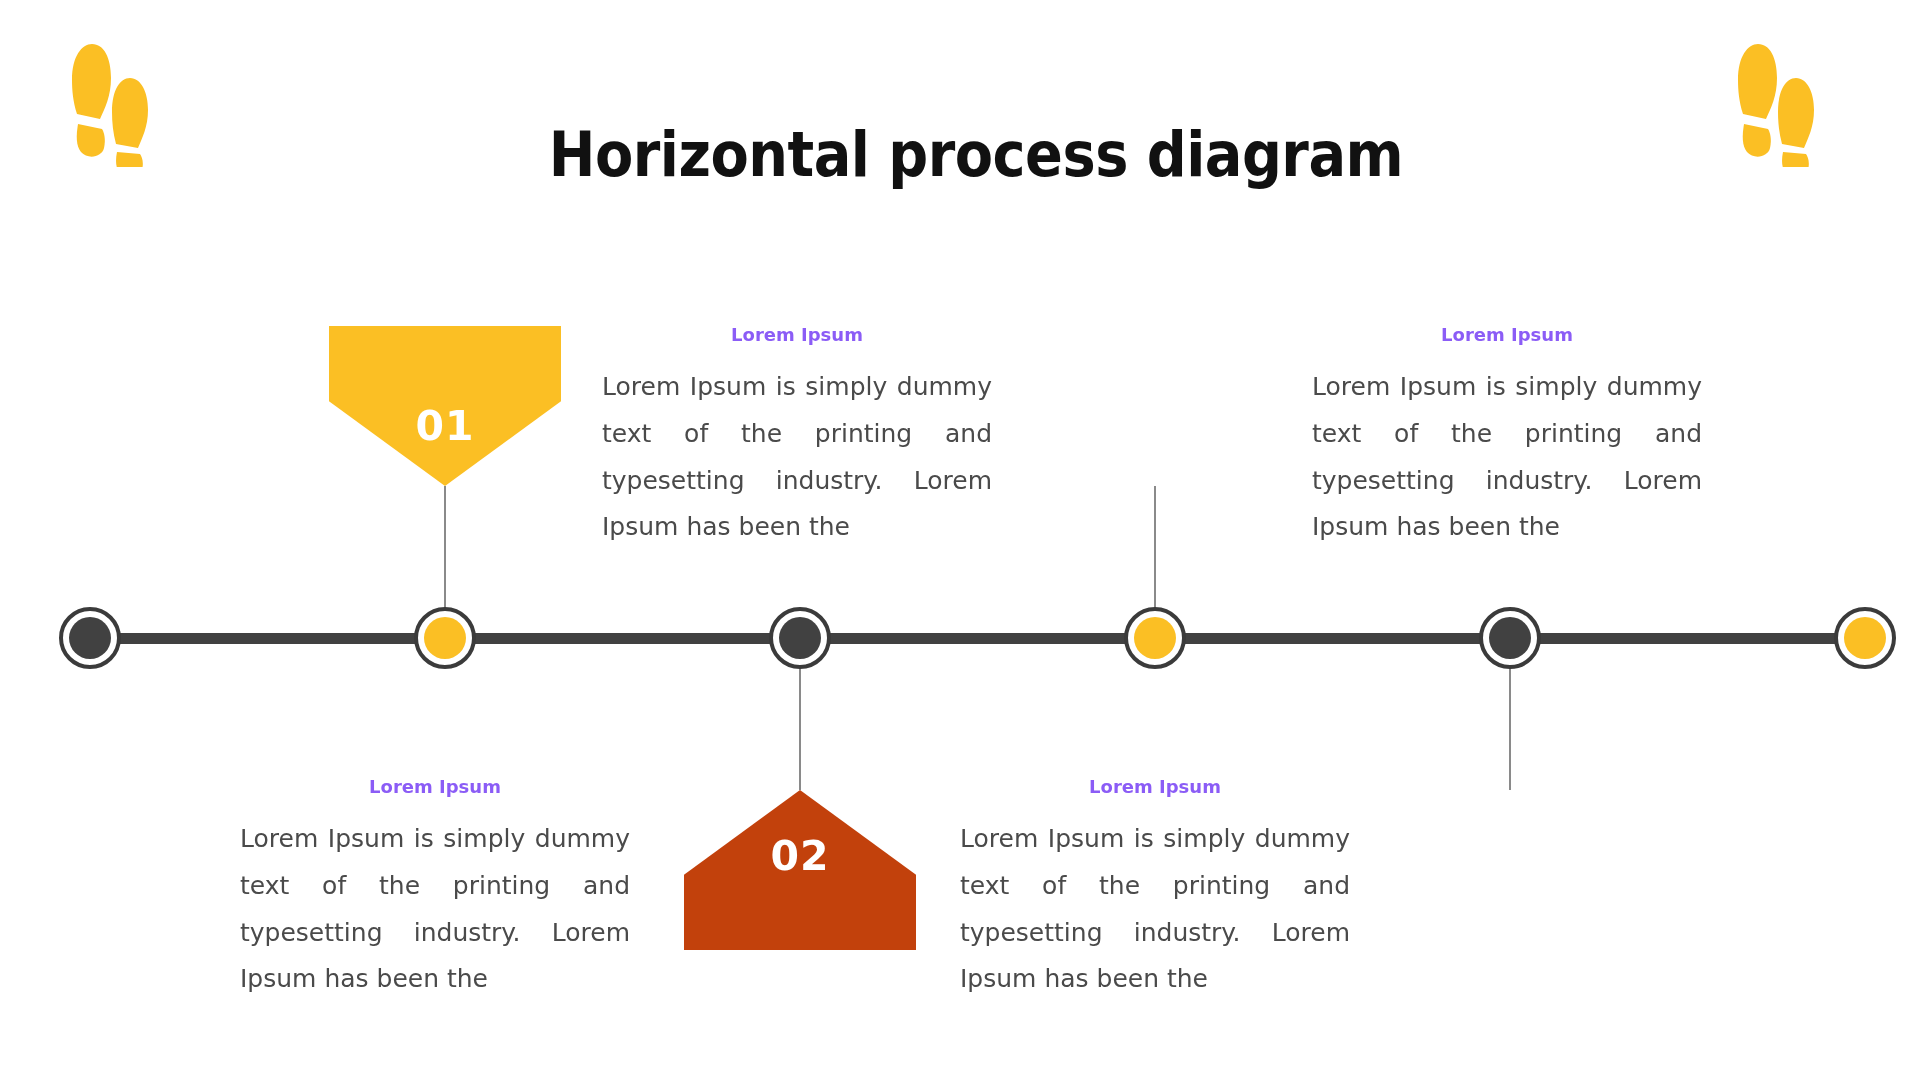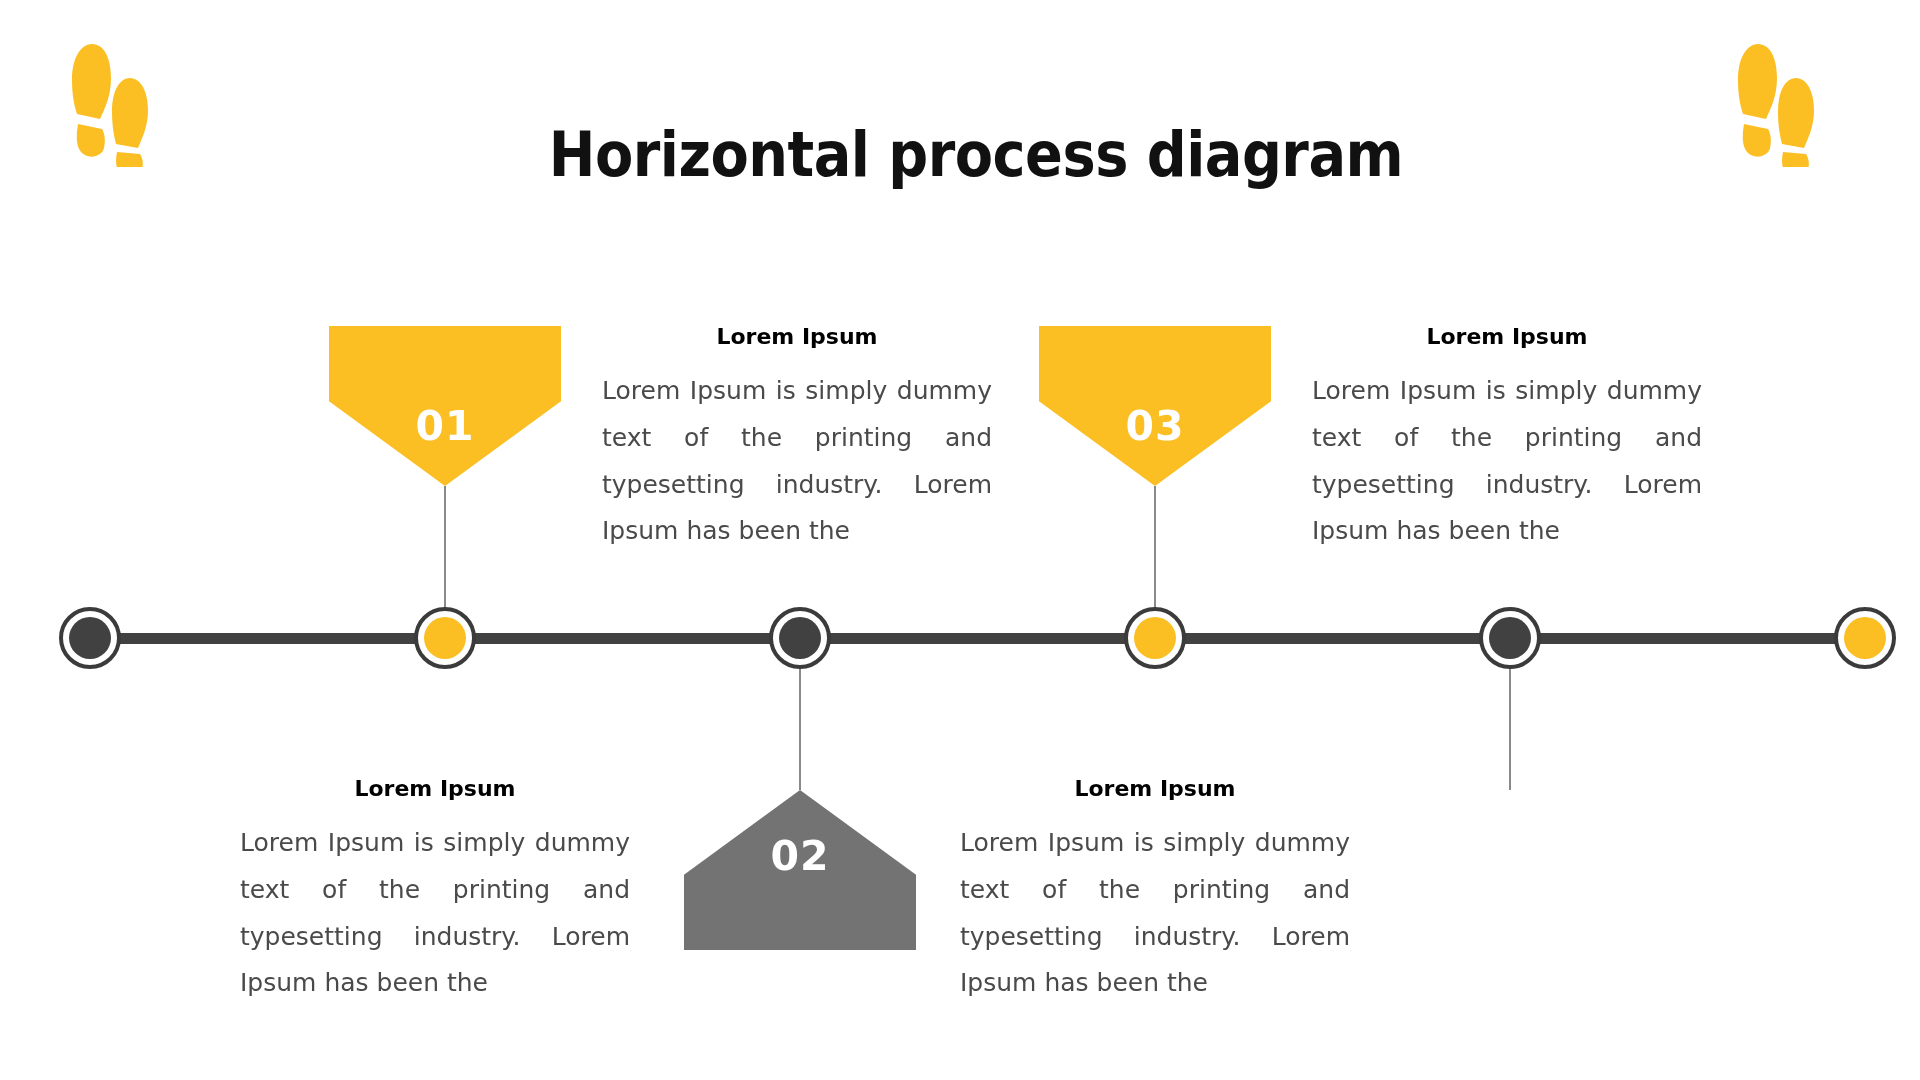--- a/index.html
+++ b/index.html
@@ -71,33 +71,33 @@
   }
   
   .badge.down {
     background:#FBBF24;
     clip-path:polygon(0% 0%, 100% 0%, 100% 47%, 50% 100%, 0% 47%);
     align-items:flex-start;
   }
   .badge.down .num { top:76px; }
   
   .badge.up {
-    background:#737373;
+    background:#c2410c;
     clip-path:polygon(50% 0%, 100% 53%, 100% 100%, 0% 100%, 0% 53%);
     align-items:flex-start;
   }
   .badge.up .num { top:42px; }
 
   
   .block { position:absolute; width:390px; }
   .block .b-title {
     text-align:center;
-    font-size:22px;
+    font-size:18px;
     font-weight:bold;
-    color:#000000;
+    color:#8b5cf6;
     margin-bottom:19px;
     font-family:"DejaVu Sans","Liberation Sans",sans-serif;
   }
   .block .b-body {
     text-align:justify;
     text-align-last:left;
     font-size:25px;
     line-height:1.87;
     color:#4a4a4a;
     font-family:"DejaVu Sans","Liberation Sans",sans-serif;
@@ -153,23 +153,20 @@
   <div class="node yellow" style="left:1834px; top:607px;">
       <span class="core"></span>
     </div>
 
   <div class="badge down" style="left:329px;  top:326px;">
     <span class="num">01</span>
   </div>
   <div class="badge up" style="left:684px;  top:790px;">
     <span class="num">02</span>
   </div>
-  <div class="badge down" style="left:1039px; top:326px;">
-    <span class="num">03</span>
-  </div>
 
   <div class="block" style="left:602px;  top:324px;">
     <div class="b-title">Lorem Ipsum</div>
     <div class="b-body">Lorem Ipsum is simply dummy text of the printing and typesetting industry. Lorem Ipsum has been the</div>
   </div>
 
   <div class="block" style="left:240px;  top:776px;">
     <div class="b-title">Lorem Ipsum</div>
     <div class="b-body">Lorem Ipsum is simply dummy text of the printing and typesetting industry. Lorem Ipsum has been the</div>
   </div>

